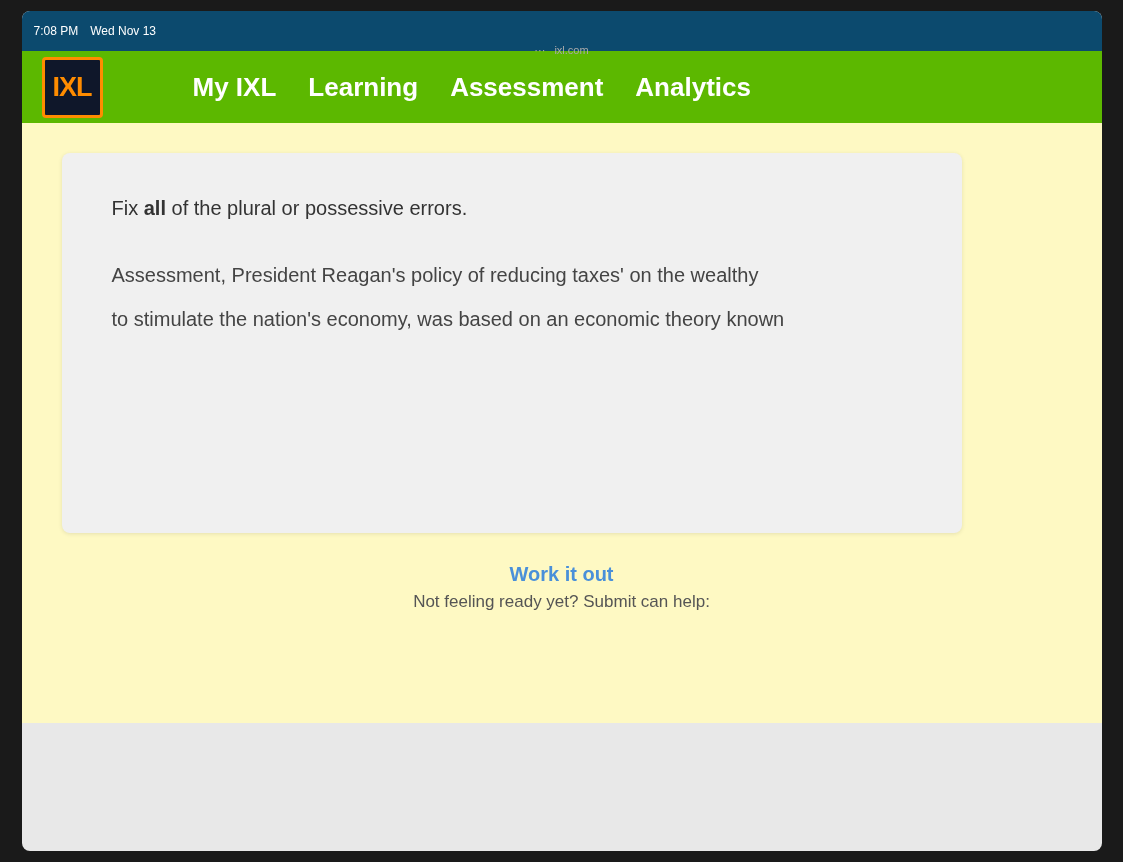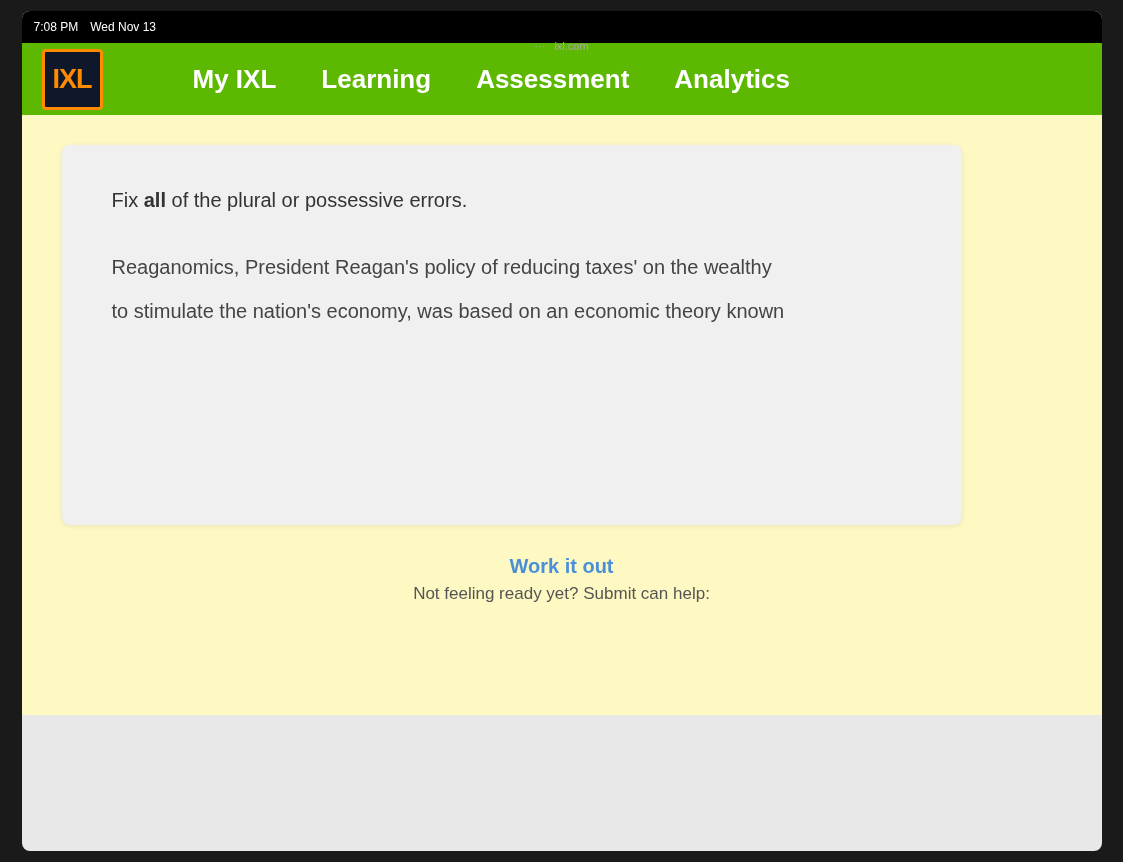--- a/index.html
+++ b/index.html
@@ -16,28 +16,28 @@
       height: 840px;
       margin: 11px auto;
       border-radius: 8px;
       overflow: hidden;
       position: relative;
       background: #e8e8e8;
     }
 
     
     .status-bar {
-      background: #000000;
+      background: #0c4a6e;
       color: #fff;
       font-size: 12px;
       padding: 6px 12px;
       display: flex;
       align-items: center;
       justify-content: space-between;
-      height: 32px;
+      height: 40px;
     }
     .status-bar-left {
       display: flex;
       align-items: center;
       gap: 12px;
     }
     .status-bar-center {
       position: absolute;
       left: 50%;
       transform: translateX(-50%);
@@ -63,21 +63,21 @@
       border-radius: 4px;
       border: 3px solid #ff8c00;
       margin-right: 30px;
       letter-spacing: -1px;
     }
     .logo span {
       color: #ff8c00;
     }
     .nav-links {
       display: flex;
-      gap: 45px;
+      gap: 32px;
       margin-left: 60px;
       align-items: center;
     }
     .nav-link {
       color: #fff;
       font-size: 26px;
       font-weight: 600;
       text-decoration: none;
       cursor: pointer;
     }
@@ -213,21 +213,21 @@
 
 
   <div class="main-content">
     <div class="question-card">
 
       <div class="instruction">
         <span>Fix </span><strong>all</strong><span> of the plural or possessive errors.</span>
       </div>
 
       <div class="passage">
-        <div>Reaganomics, President Reagan's policy of reducing taxes' on the wealthy</div>
+        <div>Assessment, President Reagan's policy of reducing taxes' on the wealthy</div>
         <div>to stimulate the nation's economy, was based on an economic theory known</div>
       </div>
 
 
     </div>
 
     <div class="help-section">
       <div class="work-it-out">Work it out</div>
       <div class="help-text">Not feeling ready yet? Submit can help:</div>
     </div>

